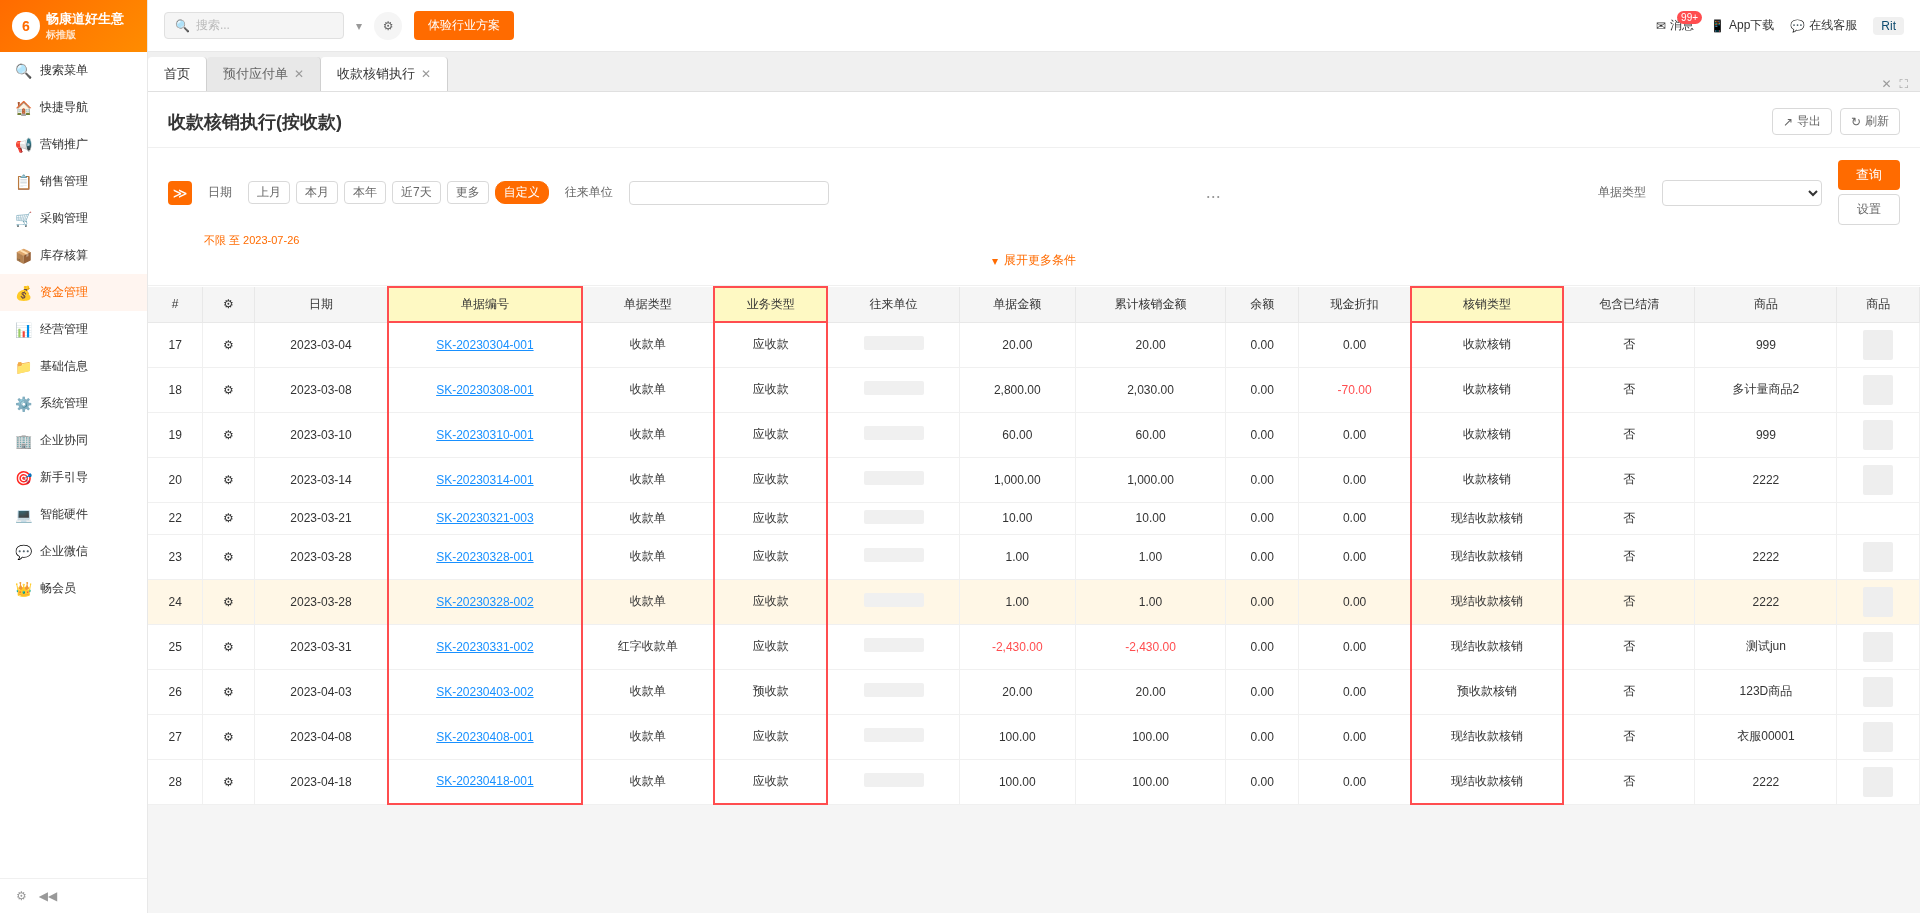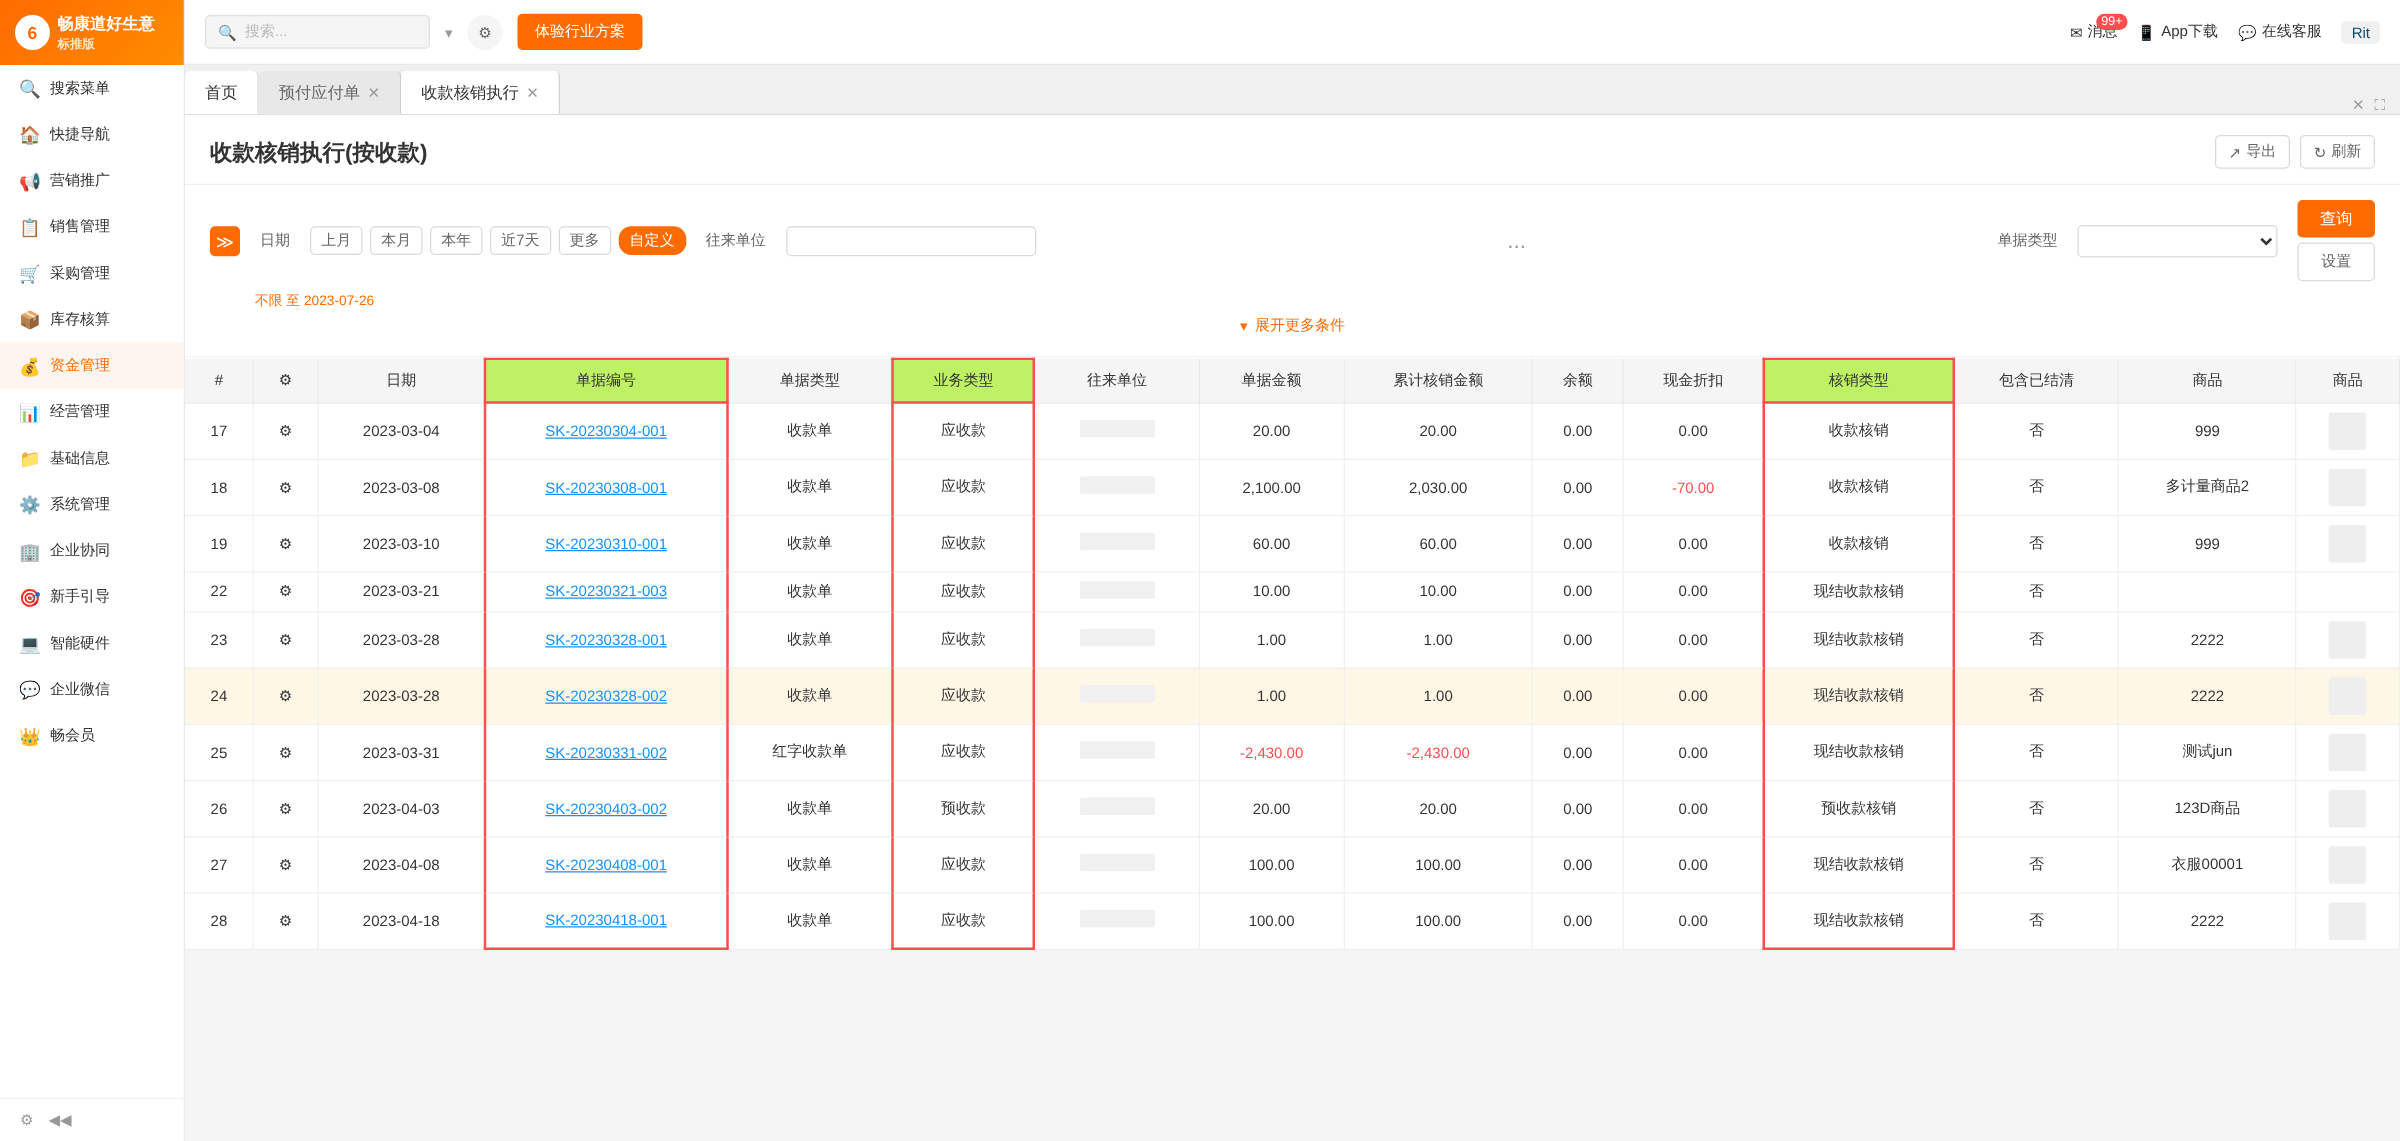--- a/index.html
+++ b/index.html
@@ -73,21 +73,21 @@
     table { width: 100%; border-collapse: collapse; font-size: 12px; }
     thead tr { background: #f5f5f5; }
     th { padding: 8px 10px; text-align: center; font-weight: 500; color: #333; border-bottom: 1px solid #e8e8e8; border-right: 1px solid #e8e8e8; white-space: nowrap; }
     td { padding: 7px 10px; text-align: center; color: #333; border-bottom: 1px solid #f0f0f0; border-right: 1px solid #f0f0f0; white-space: nowrap; }
     tbody tr.highlighted { background: #fff7e6; }
     .link { color: #1890ff; cursor: pointer; text-decoration: underline; }
     .red-text { color: #ff4d4f; }
     .blurred { color: #ccc; background: #f0f0f0; border-radius: 2px; display: inline-block; min-width: 60px; height: 14px; }
     
     
-    .red-col-header { border: 2px solid #ff4d4f !important; background: #bef264; }
+    .red-col-header { border: 2px solid #ff4d4f !important; background: #fef9c3; }
   </style>
 </head>
 <body>
 
 <div class="sidebar">
   <div class="sidebar-logo">
     <div class="sidebar-logo-icon">6</div>
     <div>
       <div>畅康道好生意</div>
       <div class="sidebar-logo-sub">标推版</div>
@@ -301,21 +301,21 @@
                 <td><div style="width:30px;height:30px;background:#eee;display:inline-block;border-radius:2px;vertical-align:middle;"></div></td>
               </tr>
               <tr>
                 <td>18</td>
                 <td>⚙</td>
                 <td>2023-03-08</td>
                 <td style="border-left: 2px solid rgb(255, 77, 79); border-right: 2px solid rgb(255, 77, 79);"><a class="link" href="#">SK-20230308-001</a></td>
                 <td>收款单</td>
                 <td style="border-left: 2px solid rgb(255, 77, 79); border-right: 2px solid rgb(255, 77, 79);">应收款</td>
                 <td><span class="blurred"></span></td>
-                <td>2,100.00</td>
+                <td>2,800.00</td>
                 <td>2,030.00</td>
                 <td>0.00</td>
                 <td class="red-text">-70.00</td>
                 <td style="border-left: 2px solid rgb(255, 77, 79); border-right: 2px solid rgb(255, 77, 79);">收款核销</td>
                 <td>否</td>
                 <td>多计量商品2</td>
                 <td><div style="width:30px;height:30px;background:#eee;display:inline-block;border-radius:2px;vertical-align:middle;"></div></td>
               </tr>
               <tr>
                 <td>19</td>
@@ -325,20 +325,37 @@
                 <td>收款单</td>
                 <td style="border-left: 2px solid rgb(255, 77, 79); border-right: 2px solid rgb(255, 77, 79);">应收款</td>
                 <td><span class="blurred"></span></td>
                 <td>60.00</td>
                 <td>60.00</td>
                 <td>0.00</td>
                 <td>0.00</td>
                 <td style="border-left: 2px solid rgb(255, 77, 79); border-right: 2px solid rgb(255, 77, 79);">收款核销</td>
                 <td>否</td>
                 <td>999</td>
+                <td><div style="width:30px;height:30px;background:#eee;display:inline-block;border-radius:2px;vertical-align:middle;"></div></td>
+              </tr>
+              <tr>
+                <td>20</td>
+                <td>⚙</td>
+                <td>2023-03-14</td>
+                <td style="border-left: 2px solid rgb(255, 77, 79); border-right: 2px solid rgb(255, 77, 79);"><a class="link" href="#">SK-20230314-001</a></td>
+                <td>收款单</td>
+                <td style="border-left: 2px solid rgb(255, 77, 79); border-right: 2px solid rgb(255, 77, 79);">应收款</td>
+                <td><span class="blurred"></span></td>
+                <td>1,000.00</td>
+                <td>1,000.00</td>
+                <td>0.00</td>
+                <td>0.00</td>
+                <td style="border-left: 2px solid rgb(255, 77, 79); border-right: 2px solid rgb(255, 77, 79);">收款核销</td>
+                <td>否</td>
+                <td>2222</td>
                 <td><div style="width:30px;height:30px;background:#eee;display:inline-block;border-radius:2px;vertical-align:middle;"></div></td>
               </tr>
               <tr>
                 <td>22</td>
                 <td>⚙</td>
                 <td>2023-03-21</td>
                 <td style="border-left: 2px solid rgb(255, 77, 79); border-right: 2px solid rgb(255, 77, 79);"><a class="link" href="#">SK-20230321-003</a></td>
                 <td>收款单</td>
                 <td style="border-left: 2px solid rgb(255, 77, 79); border-right: 2px solid rgb(255, 77, 79);">应收款</td>
                 <td><span class="blurred"></span></td>

